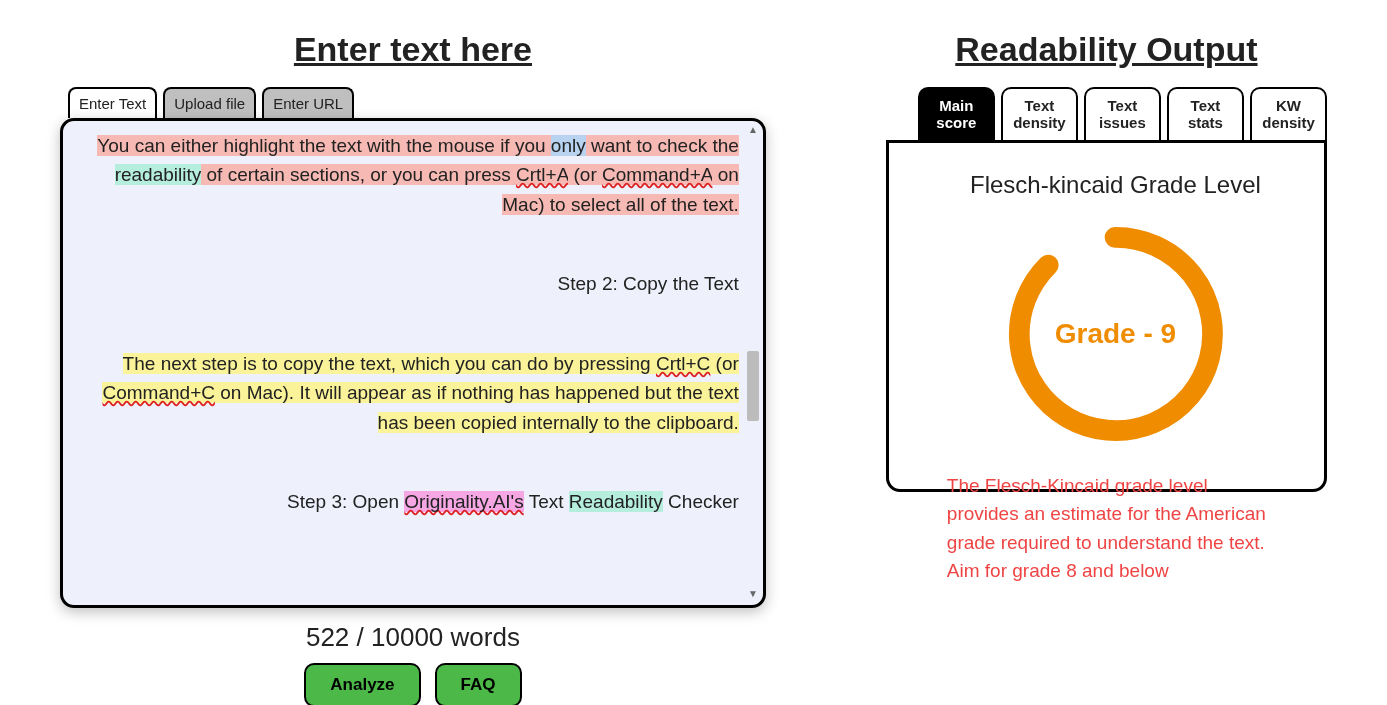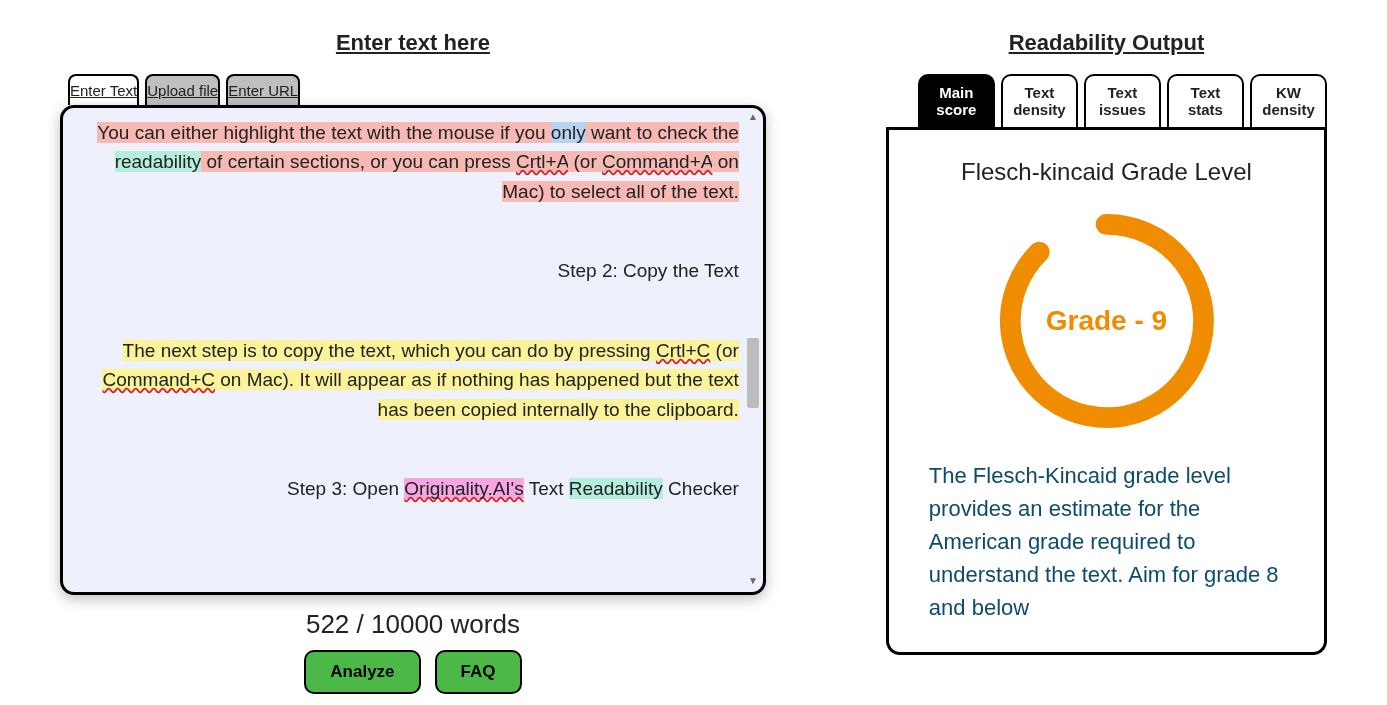--- a/index.html
+++ b/index.html
@@ -11,37 +11,36 @@
     color: #222;
     display: flex;
     gap: 120px;
     justify-content: center;
   }
   .left-panel { width: 720px; }
   .right-panel { width: 450px; }
 
   h1.section-title {
     text-align: center;
-    font-size: 22px;
+    font-size: 34px;
     font-weight: 700;
     text-decoration: underline;
     margin: 10px 0 18px 0;
   }
 
   
   .input-tabs { display: flex; gap: 6px; margin-left: 8px; }
   .input-tab {
     border: 2px solid #000;
     border-bottom: none;
     border-radius: 8px 8px 0 0;
-    padding: 6px 0;
+    padding: 6px 9px;
     font-size: 15px;
     background: #bfbfbf;
     cursor: pointer;
-    text-decoration: underline;
   }
   .input-tab.active { background: #fff; }
 
   .editor-wrap {
     position: relative;
     border: 3px solid #000;
     border-radius: 14px;
     background: #eef0fb;
     height: 490px;
     padding: 10px 24px 10px 14px;
@@ -124,22 +123,22 @@
     font-size: 15px;
     line-height: 1.15;
     background: #fff;
     cursor: pointer;
   }
   .out-tab.active { background: #000; color: #fff; }
 
   .out-body {
     border: 3px solid #000;
     border-radius: 0 0 14px 14px;
-    padding: 28px 40px 40px 40px;
-    height: 528px;
+    padding: 28px 40px 40px 58px;
+    height: 352px;
   }
 
   .gauge-title {
     text-align: center;
     font-size: 24px;
     font-weight: 400;
     margin-bottom: 20px;
   }
 
   .gauge-wrap {
@@ -154,23 +153,23 @@
     top: 0; left: 0; right: 0; bottom: 0;
     display: flex;
     align-items: center;
     justify-content: center;
     font-size: 28px;
     font-weight: 700;
     color: #f08c00;
   }
 
   .gauge-desc {
-    font-size: 22px;
+    font-size: 19px;
     line-height: 1.5;
-    color: #0c4a6e;
+    color: #ef4444;
     margin-top: 23px;
   }
 </style>
 </head>
 <body>
 
 <div class="left-panel">
   <h1 class="section-title">Enter text here</h1>
 
   <div class="input-tabs">

